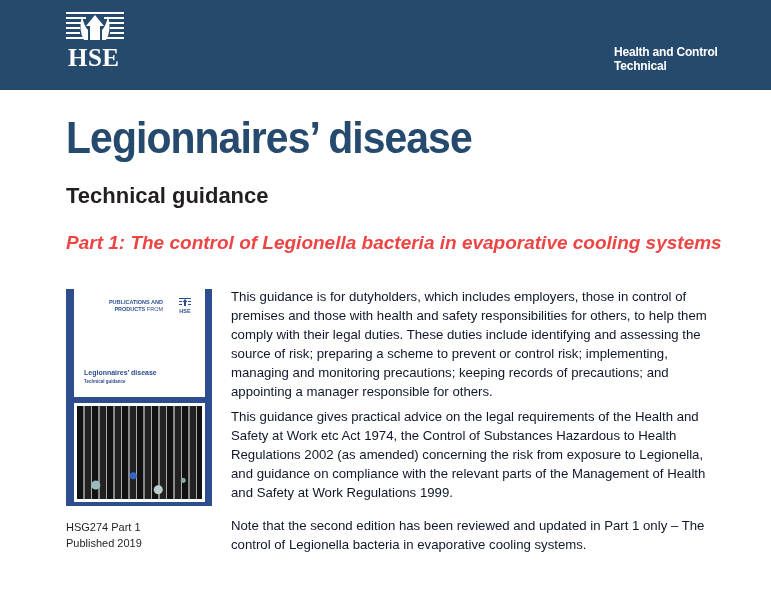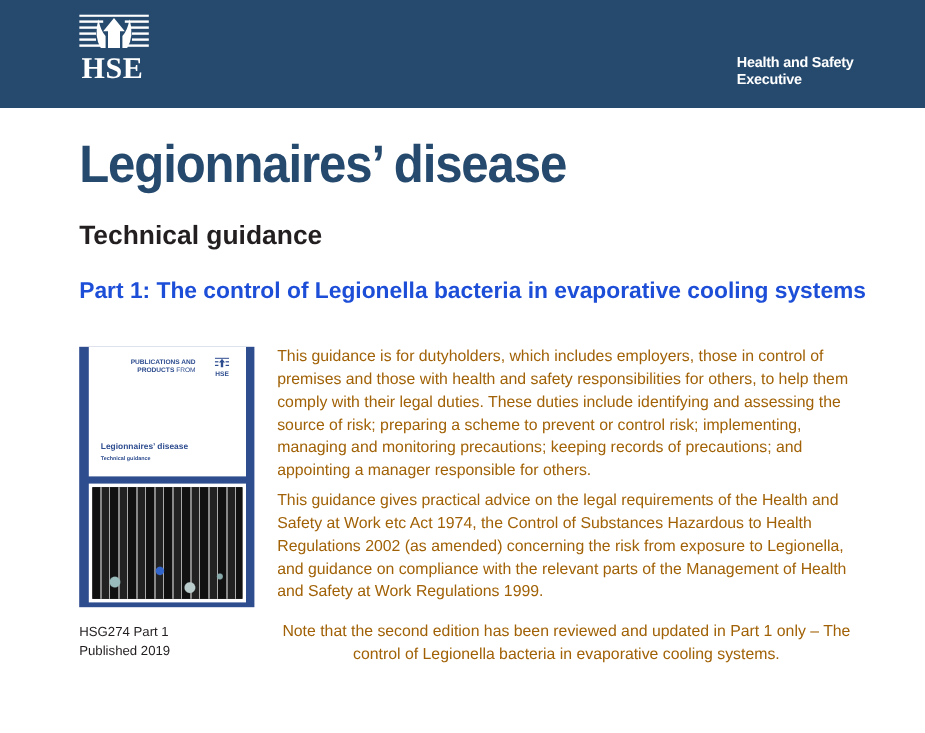--- a/index.html
+++ b/index.html
@@ -3,41 +3,41 @@
 <meta charset="utf-8">
 <style>
   html, body { margin:0; padding:0; }
   body { width:771px; height:611px; overflow:hidden; background:#ffffff; font-family:"Liberation Sans", sans-serif; color:#231f20; position:relative; }
   .header { position:absolute; left:0; top:0; width:771px; height:90px; background:#254a6e; }
   .logo { position:absolute; left:66px; top:12px; width:62px; height:60px; }
   .logo-text { position:absolute; left:68px; top:44px; font-family:"Liberation Serif", serif; font-weight:bold; font-size:25px; color:#fff; letter-spacing:0.5px; }
   .org-name { position:absolute; left:614px; top:45px; color:#fff; font-weight:bold; font-size:12px; line-height:14px; letter-spacing:-0.2px; }
   .title { position:absolute; left:66px; top:113px; font-size:44px; font-weight:bold; color:#254a6e; letter-spacing:-1px; margin:0; transform:scaleX(0.93); transform-origin:left; }
   .subtitle { position:absolute; left:66px; top:183px; font-size:22px; color:#231f20; margin:0; }
-  .part-title { position:absolute; left:66px; top:232px; font-size:19px; color:#1d4ed8; margin:0; }
+  .part-title { position:absolute; left:66px; top:232px; font-size:19px; color:#ef4444; margin:0;font-style:italic; }
   .cover { position:absolute; left:66px; top:289px; width:146px; height:217px; background:#2e4d8f; }
   .cover-inner { position:absolute; left:8px; top:0; width:131px; height:108px; background:#fff; }
   .cover-pub { position:absolute; right:42px; top:10px; text-align:right; font-size:5.5px; font-weight:bold; color:#2e4d8f; line-height:7px; }
   .cover-pub .thin { font-weight:normal; }
   .cover-logo { position:absolute; right:10px; top:9px; width:20px; height:18px; text-align:center; font-size:5.5px; font-weight:bold; color:#2e4d8f; }
   .cover-title { position:absolute; left:10px; top:80px; font-size:7px; font-weight:bold; color:#2e4d8f; }
   .cover-sub { position:absolute; left:10px; top:90px; font-size:4.5px; font-weight:bold; color:#2e4d8f; }
   .cover-photo { position:absolute; left:8px; top:114px; width:131px; height:99px; background:#fff; }
   .photo-img { position:absolute; left:3px; top:3px; width:125px; height:93px;
     background:
       radial-gradient(circle at 15% 85%, #9bb 0 4px, transparent 5px),
       radial-gradient(circle at 45% 75%, #36c 0 3px, transparent 4px),
       radial-gradient(circle at 65% 90%, #bcc 0 4px, transparent 5px),
       radial-gradient(circle at 85% 80%, #8aa 0 2px, transparent 3px),
       repeating-linear-gradient(90deg, #111 0 6px, #888 6px 8px, #222 8px 14px, #aaa 14px 15px),
       #111; }
   .pub-info { position:absolute; left:66px; top:519px; font-size:11px; font-weight:normal; color:#231f20; line-height:16px; }
-  .body-text { position:absolute; left:231px; top:288px; width:482px; font-size:13.2px; line-height:18.9px; color:#a16207; }
+  .body-text { position:absolute; left:231px; top:288px; width:482px; font-size:13.2px; line-height:18.9px; color:#0f172a; }
   .body-text p { margin:0 0 7px 0; }
-  .body-text p.note { margin-top:14px;text-align:center; }
+  .body-text p.note { margin-top:14px; }
 </style>
 </head>
 <body>
 
 <div class="header">
   <svg class="logo" viewBox="0 0 62 60">
     <g fill="#fff">
       <rect x="0" y="0" width="58" height="2"></rect>
       <rect x="0" y="5" width="20" height="2"></rect>
         <rect x="38" y="5" width="20" height="2"></rect>
@@ -49,22 +49,22 @@
         <rect x="44" y="20" width="14" height="2"></rect>
       <rect x="0" y="25" width="18" height="2"></rect>
         <rect x="40" y="25" width="18" height="2"></rect>
       <path d="M29 3 L20 14 L24 14 L24 28 L34 28 L34 14 L38 14 Z"></path>
       <path d="M16 4 Q18 14 22 18 L22 28 L18 28 Q12 18 16 4 Z"></path>
       <path d="M42 4 Q40 14 36 18 L36 28 L40 28 Q46 18 42 4 Z"></path>
     </g>
   </svg>
   <div class="logo-text">HSE</div>
   <div class="org-name">
-    <div>Health and Safety</div>
-    <div>Executive</div>
+    <div>Health and Control</div>
+    <div>Technical</div>
   </div>
 </div>
 
 <h1 class="title">Legionnaires’ disease</h1>
 <h2 class="subtitle">Technical guidance</h2>
 <h3 class="part-title">Part 1: The control of Legionella bacteria in evaporative cooling systems</h3>
 
 <div class="cover">
   <div class="cover-inner">
     <div class="cover-pub">

